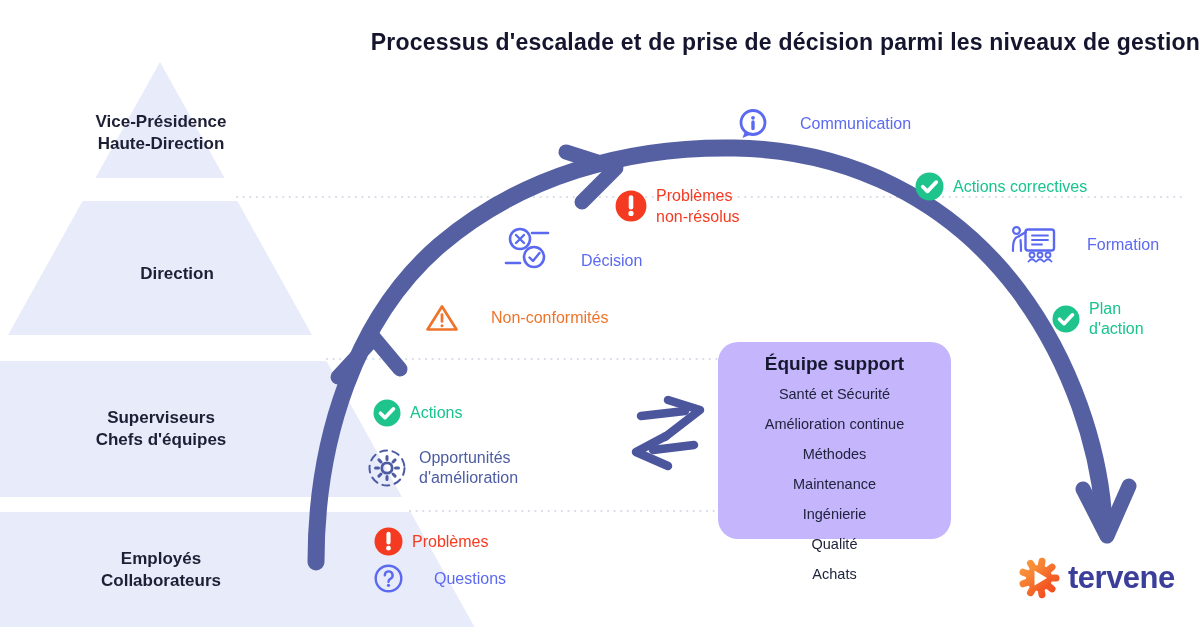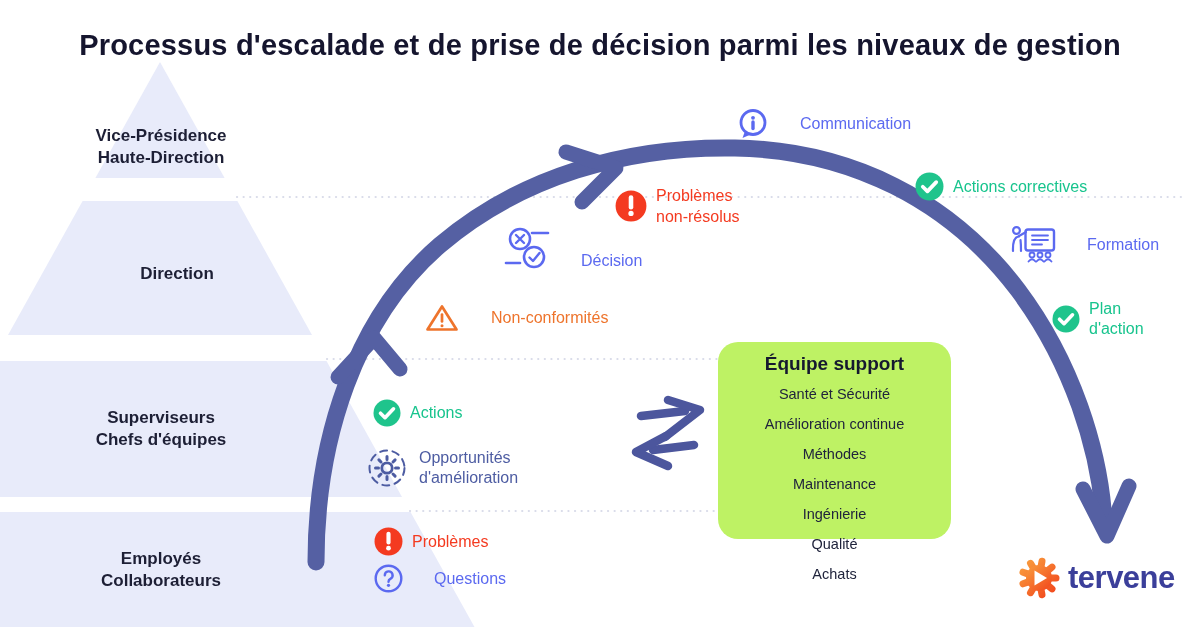--- a/index.html
+++ b/index.html
@@ -2,34 +2,34 @@
 <html><head>
 <meta charset="utf-8">
 <style>
   html,body{margin:0;padding:0;background:#fff;}
   .canvas{
     position:relative;width:1200px;height:627px;overflow:hidden;background:#fff;
     font-family:"Liberation Sans","DejaVu Sans",sans-serif;
   }
   .bg{position:absolute;left:0;top:0;}
   .title{
-    position:absolute;left:0;top:29px;width:100%;text-align:center;
-    font-size:29px;font-weight:700;color:#15152e;letter-spacing:.2px;
+    position:absolute;left:0;top:29px;width:100%;text-align:right;
+    font-size:23px;font-weight:700;color:#15152e;letter-spacing:.2px;
   }
   .pyr-label{
     position:absolute;left:0;width:322px;text-align:center;
     font-size:17px;font-weight:700;color:#1d1f35;line-height:22px;
   }
   .lbl{position:absolute;display:flex;align-items:center;gap:9px;font-size:16px;font-weight:500;}
   .lbl .lines{display:flex;flex-direction:column;line-height:20px;}
   .c-blue{color:#5b69f0;gap:31px;} .c-green{color:#17c48d;} .c-red{color:#f43a20;}
   .c-orange{color:#ee742c;gap:32px;} .c-indigo{color:#4d5ca2;}
   .support-box{
     position:absolute;left:718px;top:342px;width:233px;height:197px;
-    background:#bef264;border-radius:20px;box-sizing:border-box;padding-top:11px;
+    background:#c4b5fd;border-radius:20px;box-sizing:border-box;padding-top:11px;
     text-align:center;
   }
   .support-box .sb-title{font-size:19px;font-weight:700;color:#15182f;}
   .support-box .sb-item{font-size:14.5px;line-height:22px;color:#20243c;margin-top:8px;}
   .sb-items{margin-top:3px;}
   .logo{position:absolute;left:1017px;top:556px;display:flex;align-items:center;gap:7px;}
   .logo-text{font-size:31px;font-weight:800;color:#3b3f9a;letter-spacing:-.5px;}
   svg{display:block;}
 </style>
 </head>
@@ -60,21 +60,21 @@
     <g stroke="#4c569d" fill="none" stroke-width="8.5" stroke-linecap="round" stroke-linejoin="round">
       <path d="M641,416 L685,411"></path>
       <path d="M668,400 L700,410 L665,437"></path>
       <path d="M694,445 L653,450"></path>
       <path d="M666,436 L636,452 L668,466"></path>
     </g>
   </svg>
 
   <div class="title">Processus d'escalade et de prise de décision parmi les niveaux de gestion</div>
 
-  <div class="pyr-label" style="top:111px;margin-top:14px;">
+  <div class="pyr-label" style="top:111px;">
     <div>Vice-Présidence</div>
     <div>Haute-Direction</div>
   </div>
   <div class="pyr-label" style="top:263px;padding-left:16px;">
     <div>Direction</div>
   </div>
   <div class="pyr-label" style="top:407px;">
     <div>Superviseurs</div>
     <div>Chefs d'équipes</div>
   </div>

